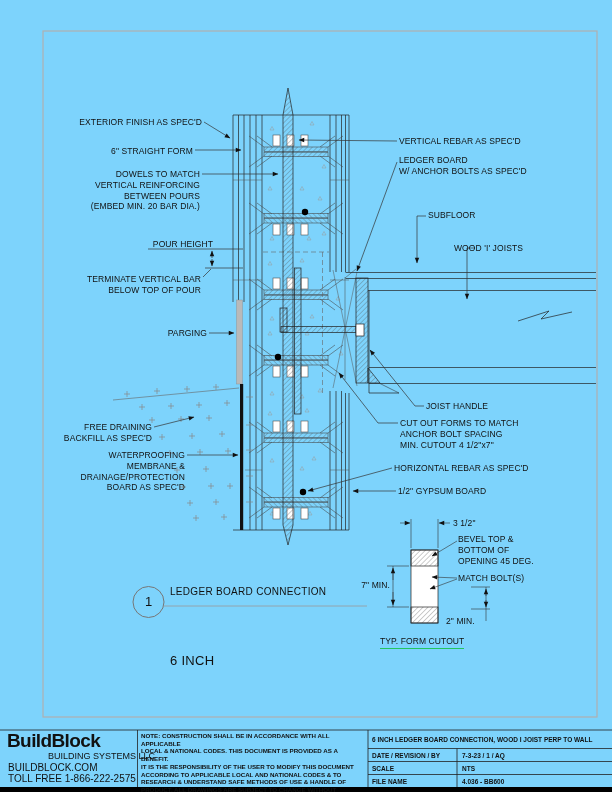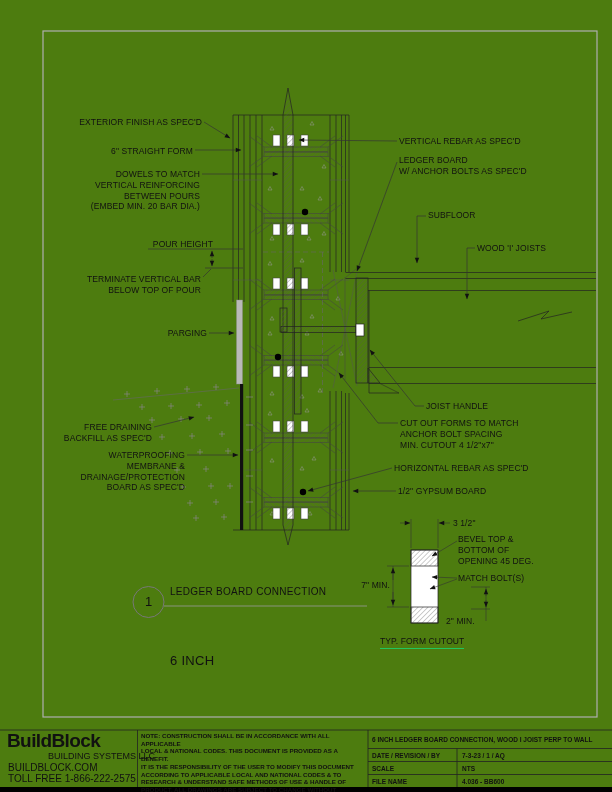--- a/index.html
+++ b/index.html
@@ -1,16 +1,16 @@
 <!DOCTYPE html>
 <html><head>
 <meta charset="utf-8">
 <style>
   html,body{margin:0;padding:0;background:#fff;}
-  #page{position:relative;width:612px;height:792px;background:#4d7c0f;overflow:hidden;
+  #page{position:relative;width:612px;height:792px;background:#7dd3fc;overflow:hidden;
         font-family:"Liberation Sans",sans-serif;color:#111;}
   svg{position:absolute;left:0;top:0;}
   .lbl{position:absolute;font-size:8.5px;line-height:10.8px;letter-spacing:.1px;
        white-space:pre-line;color:#111;}
   .ra{text-align:right;}
   .underline{border-bottom:1px solid #22c55e;padding-bottom:1px;}
   .detail-num{position:absolute;left:140px;top:594px;width:17px;text-align:center;
               font-size:13px;}
   .detail-title{position:absolute;left:170px;top:586px;font-size:10px;letter-spacing:.3px;}
   .detail-sub{position:absolute;left:170px;top:609px;font-size:13px;letter-spacing:.3px;margin-top:44px;}
@@ -260,21 +260,21 @@
 <div class="lbl ra" style="right:460px;top:422px">FREE DRAINING
 BACKFILL AS SPEC'D</div>
 <div class="lbl ra" style="right:427px;top:450px">WATERPROOFING
 MEMBRANE &amp;
 DRAINAGE/PROTECTION
 BOARD AS SPEC'D</div>
 <div class="lbl" style="left:399px;top:136px">VERTICAL REBAR AS SPEC'D</div>
 <div class="lbl" style="left:399px;top:155px">LEDGER BOARD
 W/ ANCHOR BOLTS AS SPEC'D</div>
 <div class="lbl" style="left:428px;top:210px">SUBFLOOR</div>
-<div class="lbl" style="left:477px;top:243px">WOOD 'I' JOISTS</div>
+<div class="lbl" style="left:454px;top:243px">WOOD 'I' JOISTS</div>
 <div class="lbl" style="left:426px;top:401px">JOIST HANDLE</div>
 <div class="lbl" style="left:400px;top:418px">CUT OUT FORMS TO MATCH
 ANCHOR BOLT SPACING
 MIN. CUTOUT 4 1/2"x7"</div>
 <div class="lbl" style="left:394px;top:463px">HORIZONTAL REBAR AS SPEC'D</div>
 <div class="lbl" style="left:398px;top:486px">1/2" GYPSUM BOARD</div>
 
 <div class="lbl" style="left:453px;top:518px">3 1/2"</div>
 <div class="lbl" style="left:458px;top:534px">BEVEL TOP &amp;
 BOTTOM OF

